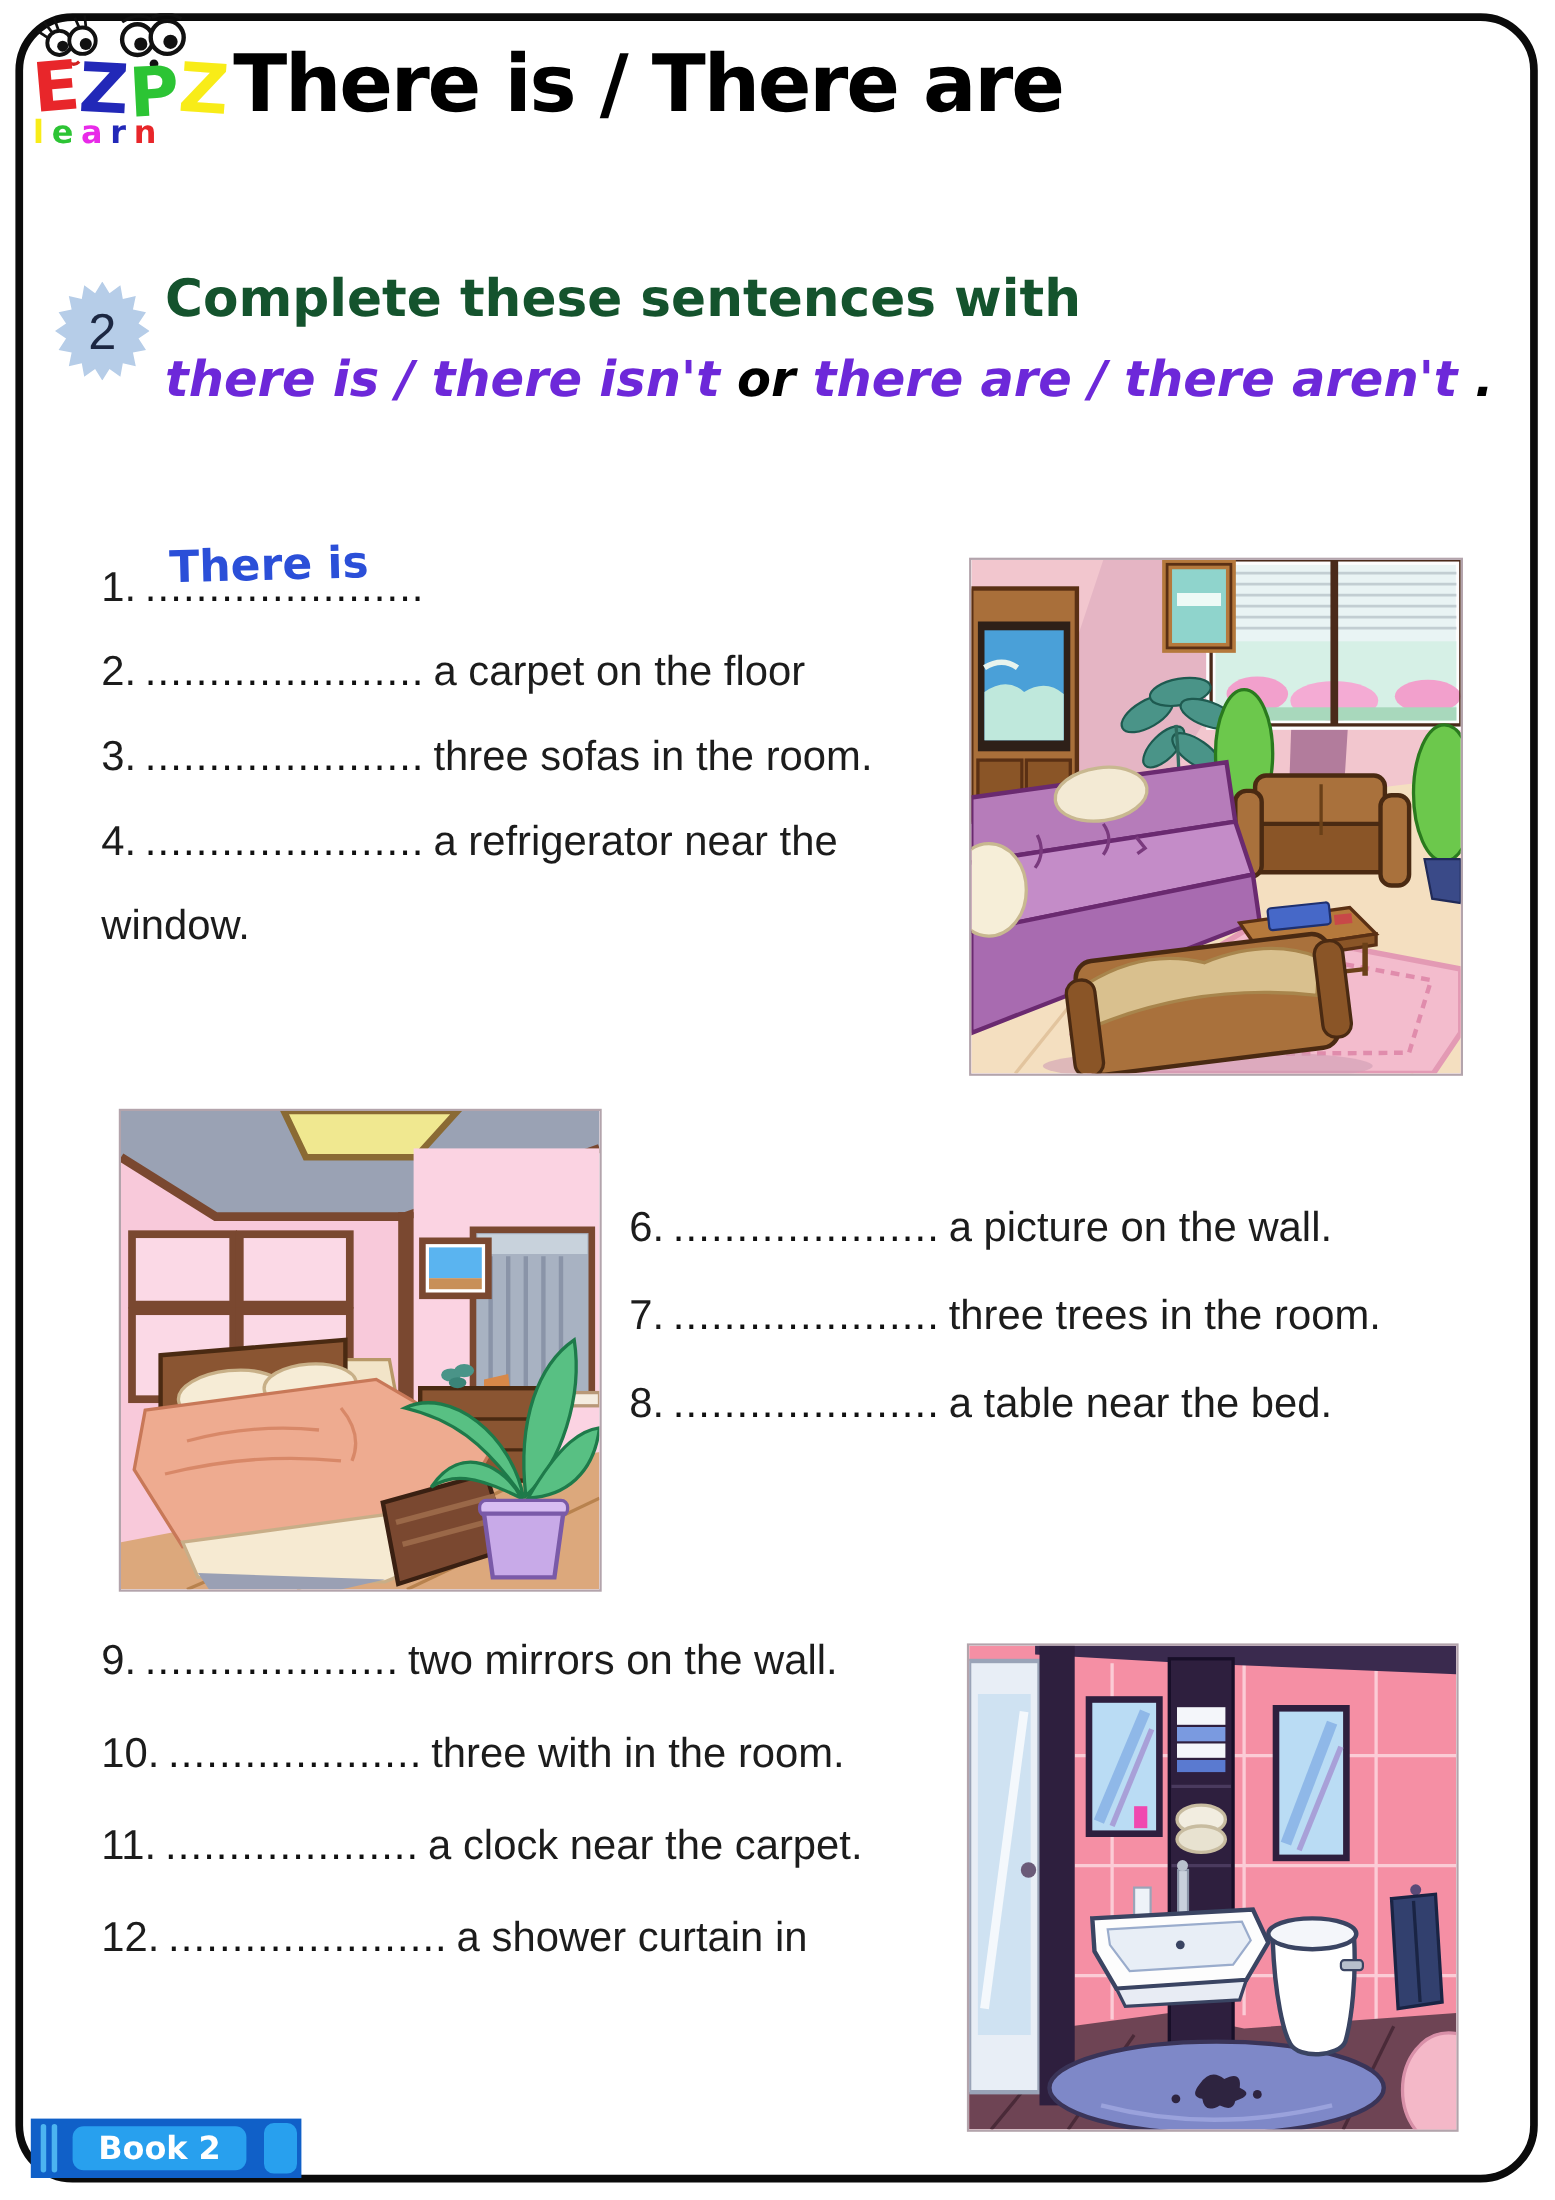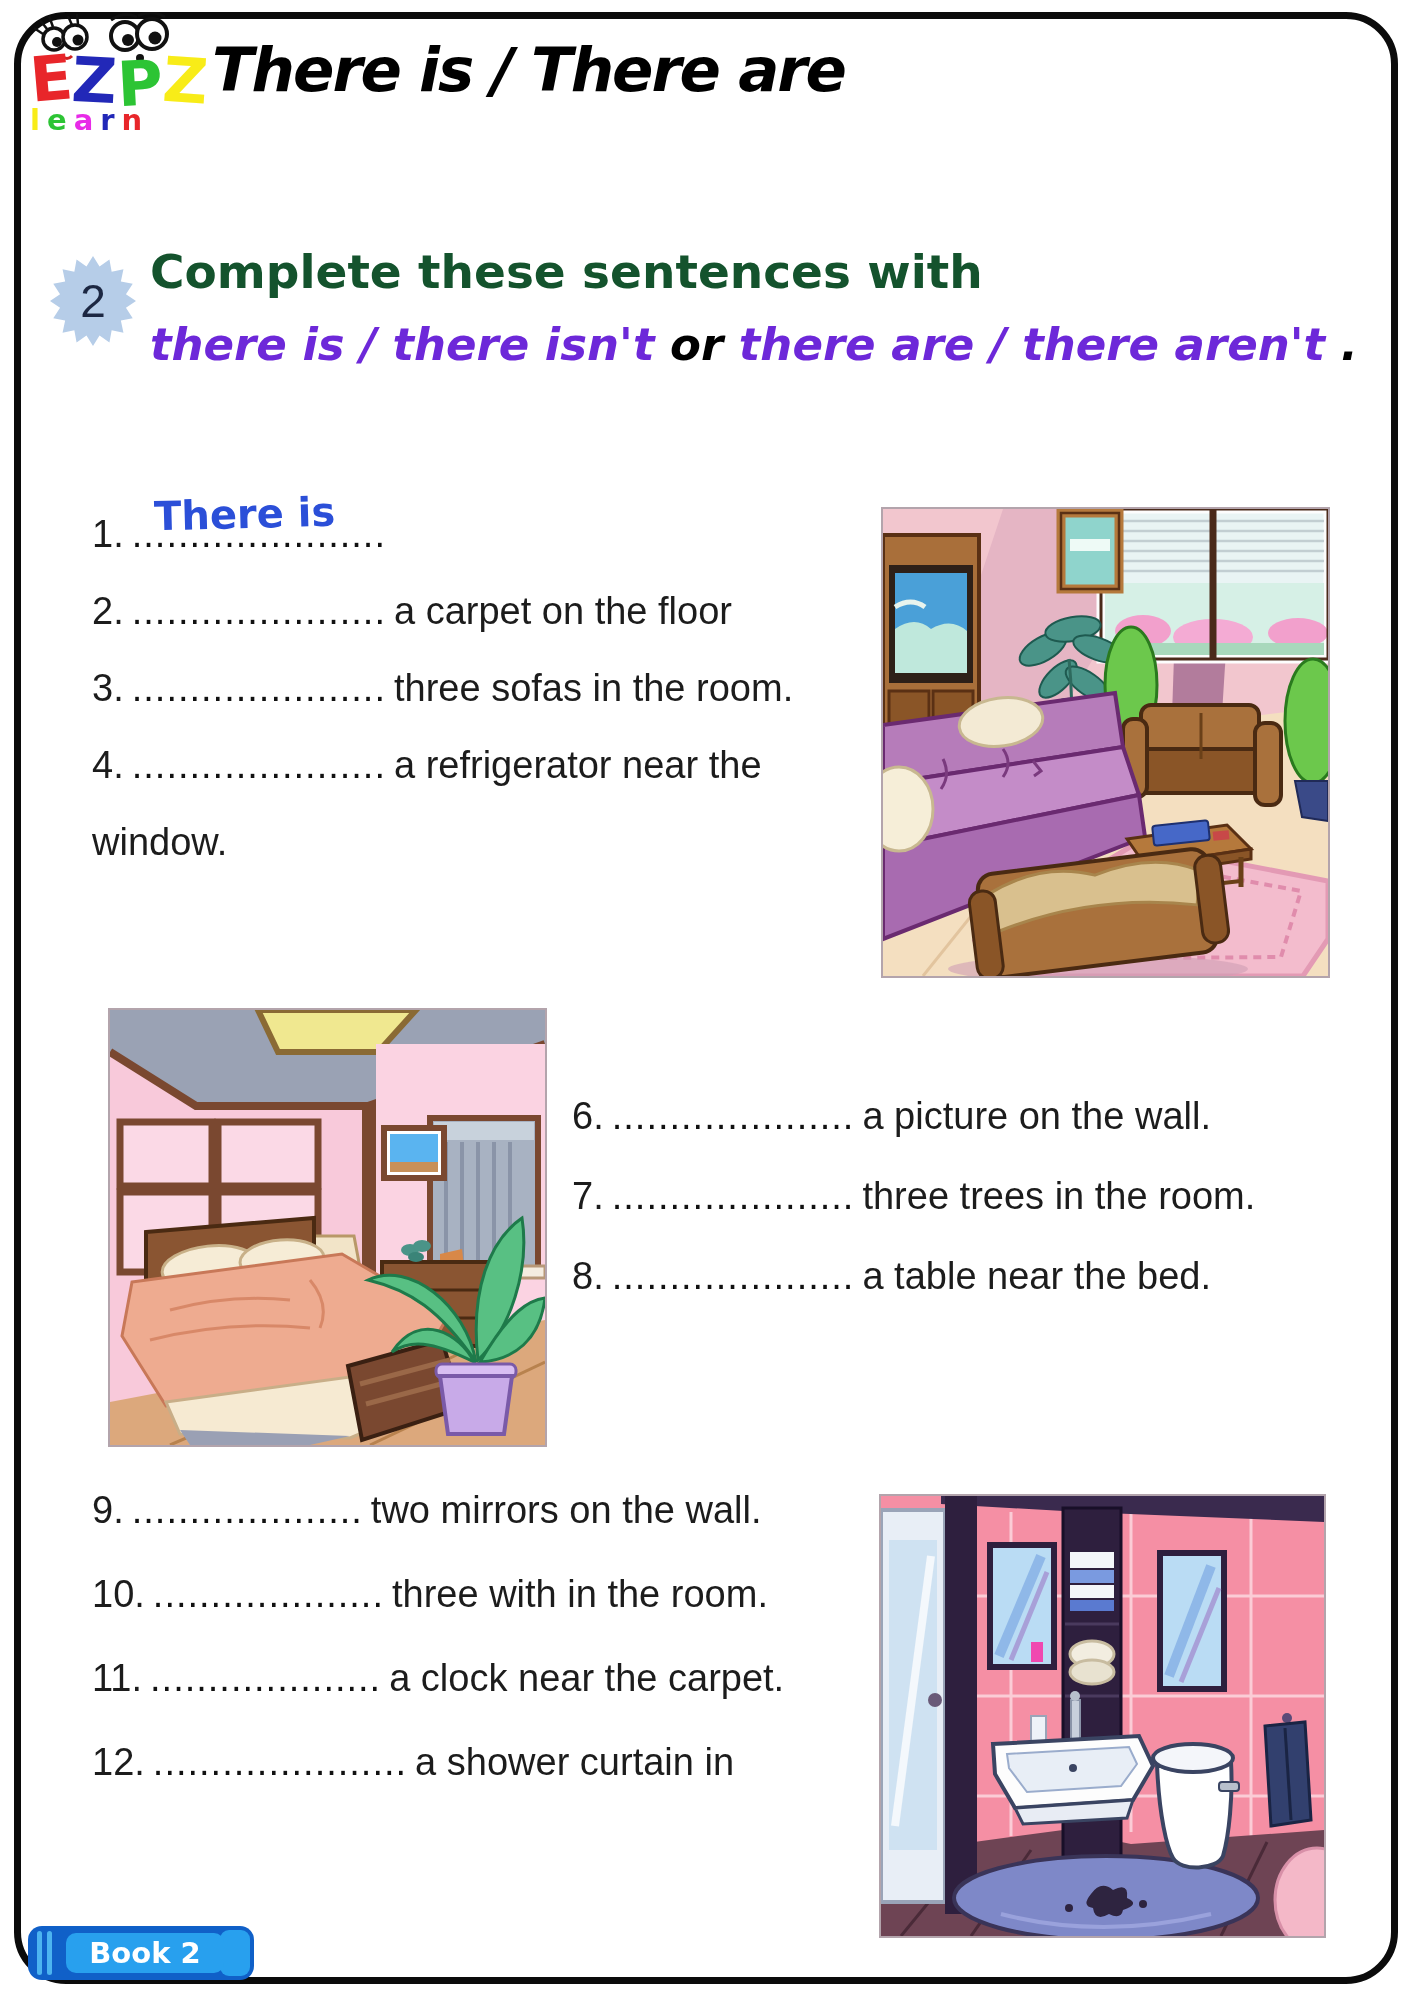--- a/index.html
+++ b/index.html
@@ -17,21 +17,21 @@
   .logo-top{display:flex;font-family:"DejaVu Sans",sans-serif;font-weight:bold;font-size:62px;line-height:1;}
   .logo-top span{display:inline-block;}
   .logo-top span:nth-child(1){transform:rotate(-5deg);}
   .logo-top span:nth-child(2){transform:rotate(3deg) translateY(2px);}
   .logo-top span:nth-child(3){transform:rotate(-3deg) translateY(5px);}
   .logo-top span:nth-child(4){transform:rotate(4deg) translateY(2px);}
   .logo-bottom{display:flex;font-family:"DejaVu Sans",sans-serif;font-weight:bold;font-size:29px;letter-spacing:7px;margin-top:-4px;line-height:1;}
   
   .title{
     position:absolute;left:212px;top:34px;z-index:2;color:#000;
-    font-family:"DejaVu Sans",sans-serif;font-weight:bold;font-size:61px;letter-spacing:-2px;white-space:nowrap;font-style:italic;
+    font-family:"DejaVu Sans",sans-serif;font-weight:bold;font-size:72px;letter-spacing:-2px;white-space:nowrap;
   }
   
   .badge-star{
     position:absolute;left:50px;top:256px;width:86px;height:90px;background:#b6cde8;z-index:1;
     display:flex;align-items:center;justify-content:center;
     font-size:46px;color:#1c2742;
     clip-path:polygon(50% 0%,57.6% 11.7%,69.1% 3.8%,71.7% 17.6%,85.4% 14.6%,82.4% 28.3%,96.2% 30.9%,88.3% 42.4%,100% 50%,88.3% 57.6%,96.2% 69.1%,82.4% 71.7%,85.4% 85.4%,71.7% 82.4%,69.1% 96.2%,57.6% 88.3%,50% 100%,42.4% 88.3%,30.9% 96.2%,28.3% 82.4%,14.6% 85.4%,17.6% 71.7%,3.8% 69.1%,11.7% 57.6%,0% 50%,11.7% 42.4%,3.8% 30.9%,17.6% 28.3%,14.6% 14.6%,28.3% 17.6%,30.9% 3.8%,42.4% 11.7%);
   }
   .heading{
     position:absolute;left:150px;top:244px;color:#14532d;
@@ -59,22 +59,22 @@
   .stext{margin-left:8px;}
   .stext2{display:block;}
   
   .img-frame{position:absolute;border:2px solid #b3a4ac;background:#fff;overflow:hidden;z-index:1;}
   #img-living{left:881px;top:507px;width:445px;height:467px;}
   #img-bedroom{left:108px;top:1008px;width:435px;height:435px;}
   #img-bathroom{left:879px;top:1494px;width:443px;height:440px;}
   .img-frame svg{display:block;width:100%;height:100%;}
   
   .book-badge{
-    position:absolute;left:28px;top:1926px;width:226px;height:54px;z-index:4;
-    background:#1060c8;border-radius:14px;
+    position:absolute;left:28px;top:1926px;width:246px;height:54px;z-index:4;
+    background:#1060c8;border-radius:0;
   }
   .crayon-stripe{position:absolute;top:5px;width:5px;height:44px;background:#4cb4f0;border-radius:3px;}
   .stripe-a{left:9px;}
   .stripe-b{left:19px;}
   .crayon-tip{position:absolute;right:4px;top:4px;width:30px;height:46px;background:#28a0ee;border-radius:9px;}
   .book-label{
     position:absolute;left:38px;top:7px;width:158px;height:40px;background:#28a0ee;border-radius:10px;
     display:flex;align-items:center;justify-content:center;
     color:#fff;font-family:"DejaVu Sans",sans-serif;font-weight:bold;font-size:29px;
   }

